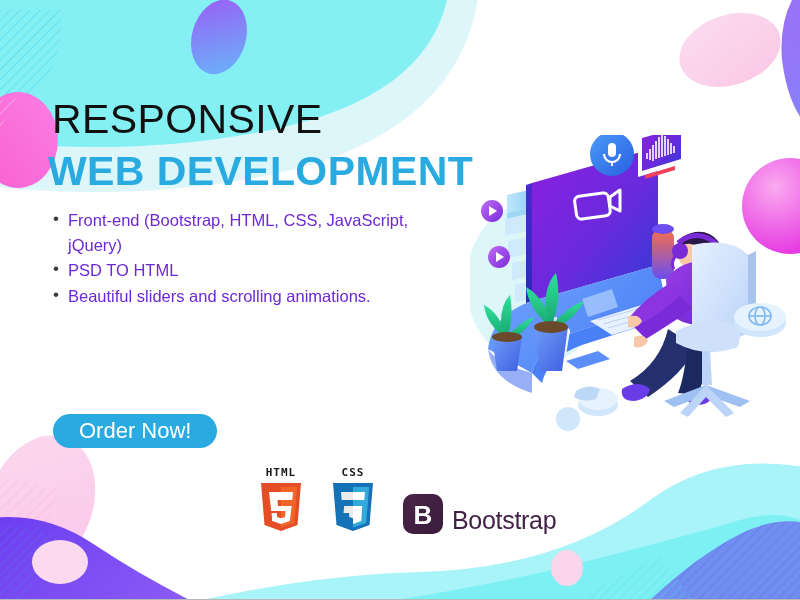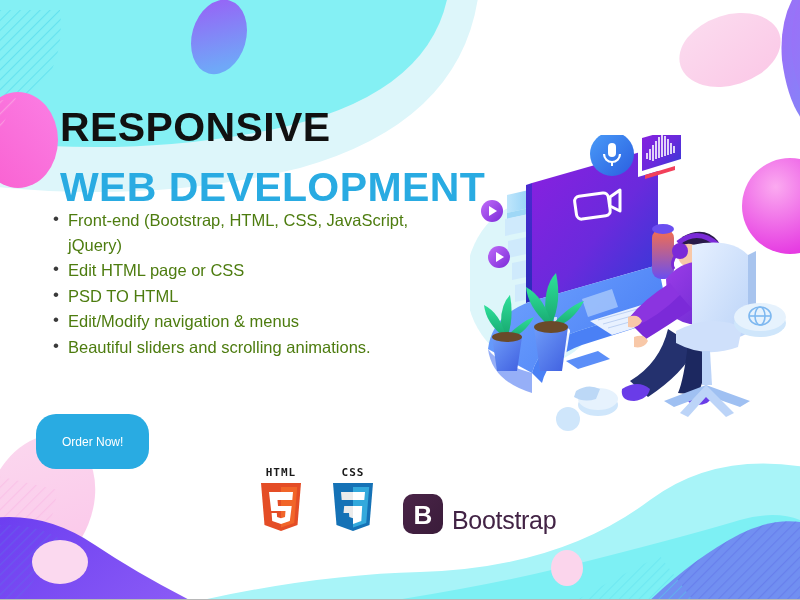--- a/index.html
+++ b/index.html
@@ -28,76 +28,76 @@
   }
   
   .headline-block {
     position: absolute;
     left: 48px;
     top: 92px;
     z-index: 6;
   }
   .title-line1 {
     font-size: 41px;
-    font-weight: bold;
+    font-weight: normal;
     letter-spacing: 0.4px;
     color: #111111;
     line-height: 46px;
-    margin: 12px;
+    margin: 4px;
     white-space: nowrap;
   }
   .title-line2 {
     font-size: 41px;
     font-weight: bold;
     letter-spacing: 0.4px;
     line-height: 50px;
-    margin: 12px;
+    margin: 0;
     white-space: nowrap;
   }
   
   .feature-list {
     position: absolute;
     left: 48px;
     top: 208px;
     width: 390px;
     margin: 0;
     padding: 0 0 0 20px;
     list-style: none;
     z-index: 6;
   }
   .feature-list li {
     position: relative;
     font-size: 16.5px;
-    color: #4d7c0f;
+    color: #6d28d9;
     line-height: 24.5px;
     margin: 0 0 1px 0;
     padding-left: 0;
   }
   .feature-list li::before {
     content: "\2022";
     position: absolute;
     left: -15px;
     top: -1px;
     font-size: 17px;
     color: #3a3a3a;
   }
   
   .cta-button {
     position: absolute;
-    left: 36px;
+    left: 53px;
     top: 414px;
-    height: 55px;
+    height: 34px;
     padding: 0 26px;
     display: inline-flex;
     align-items: center;
     justify-content: center;
     border: none;
     border-radius: 20px;
     color: #ffffff;
-    font-size: 12px;
+    font-size: 22px;
     font-family: "Liberation Sans", sans-serif;
     cursor: pointer;
     z-index: 7;
     white-space: nowrap;
   }
   
   .tech-row {
     position: absolute;
     left: 258px;
     top: 466px;
@@ -443,23 +443,21 @@
     </g>
   </svg>
 
   <div class="headline-block">
     <div class="title-line1">RESPONSIVE</div>
     <div class="title-line2" id="titleLine2" style="color: rgb(41, 171, 226);">WEB DEVELOPMENT</div>
   </div>
 
   <ul class="feature-list" id="featureList">
       <li>Front-end (Bootstrap, HTML, CSS, JavaScript, jQuery)</li>
-      <li>Edit HTML page or CSS</li>
       <li>PSD TO HTML</li>
-      <li>Edit/Modify navigation &amp; menus</li>
       <li>Beautiful sliders and scrolling animations.</li>
     </ul>
 
   <button class="cta-button" id="ctaBtn" style="background: rgb(41, 171, 226); color: rgb(255, 255, 255);">Order Now!</button>
 
   <div class="tech-row">
 
     <div class="tech-item">
       <span class="tech-wordmark">HTML</span>
       <svg width="46" height="54" viewBox="0 0 46 54">

